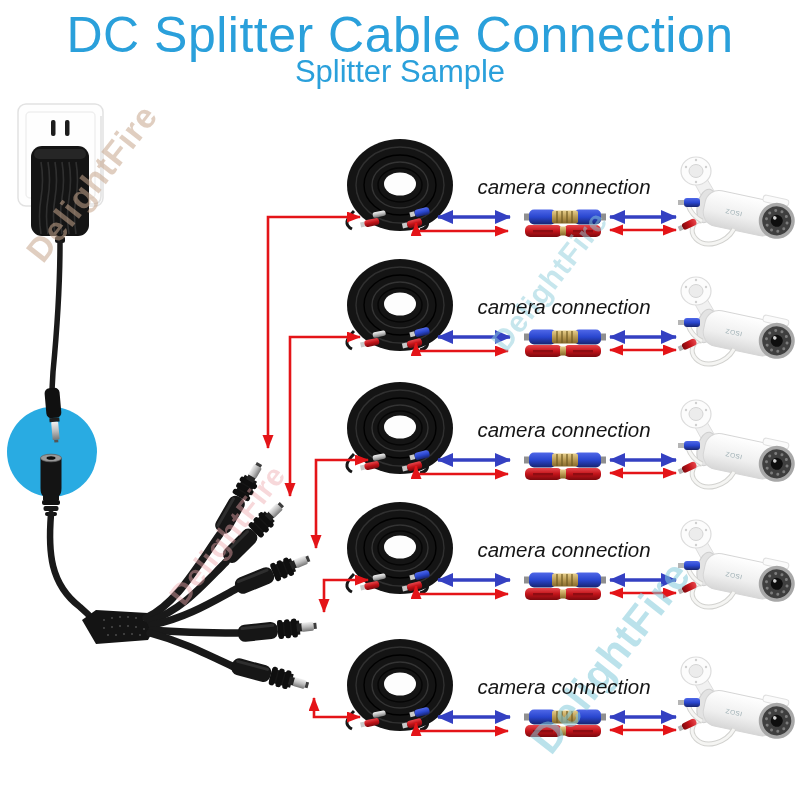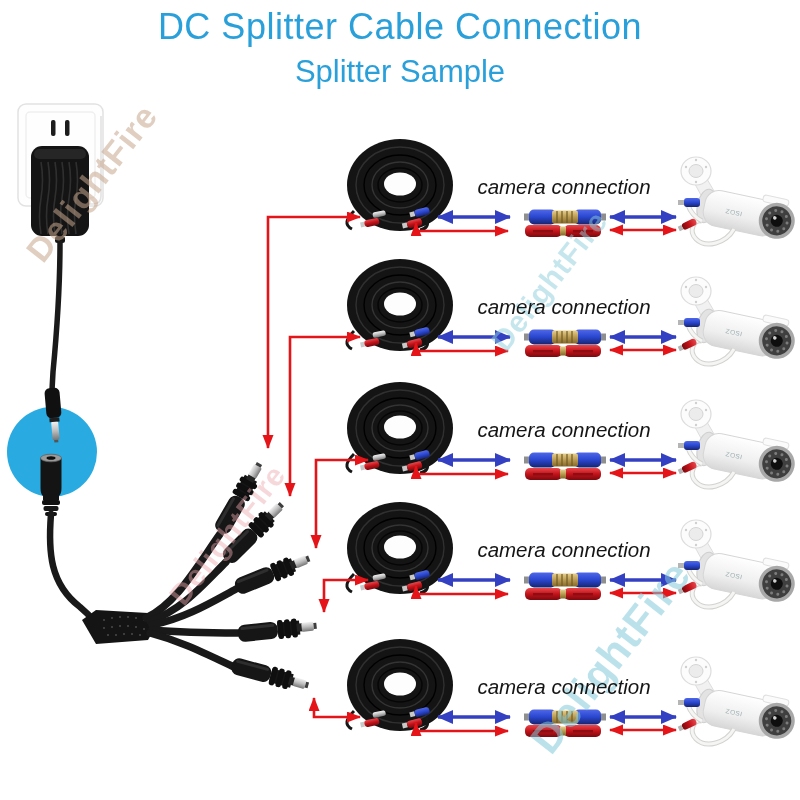--- a/index.html
+++ b/index.html
@@ -4,21 +4,21 @@
 <style>
   html,body{margin:0;padding:0}
   body{
     width:800px;height:800px;background:#ffffff;position:relative;overflow:hidden;
     font-family:"Liberation Sans", sans-serif;
   }
   .stage{position:absolute;inset:0;width:800px;height:800px}
   svg.diagram{position:absolute;left:0;top:0;z-index:1}
   .title{
     position:absolute;top:6px;left:0;width:800px;text-align:center;margin:0;
-    font-size:36px;font-weight:400;letter-spacing:0.5px;color:var(--title,#2aa0db);z-index:3;
+    font-size:50px;font-weight:400;letter-spacing:0.5px;color:var(--title,#2aa0db);z-index:3;
   }
   .subtitle{
     position:absolute;top:54px;left:0;width:800px;text-align:center;margin:0;
     font-size:31px;font-weight:400;color:var(--title,#2aa0db);z-index:3;
   }
   .row-label{
     position:absolute;left:414px;width:300px;text-align:center;
     font-size:20.5px;color:var(--label_text,#151515);z-index:3;white-space:nowrap;font-style:italic;
   }
   .lbl-1{top:175px}.lbl-2{top:295px}.lbl-3{top:418px}.lbl-4{top:538px}.lbl-5{top:675px}

